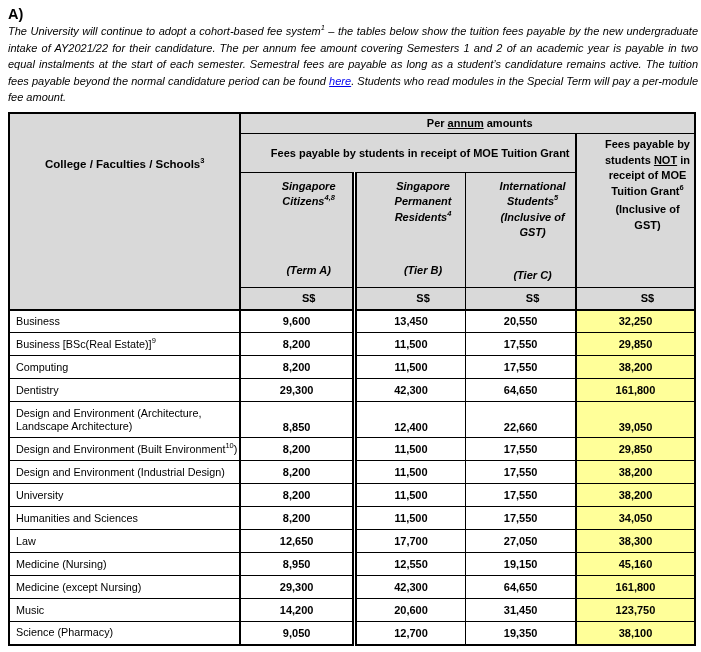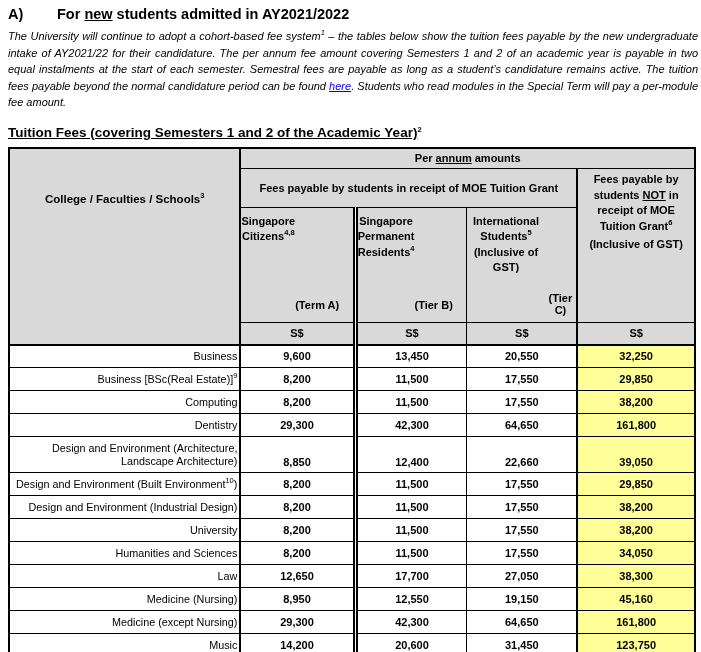--- a/index.html
+++ b/index.html
@@ -13,74 +13,72 @@
     width:701px;height:652px;overflow:hidden;background:#fff;color:#000;
     font-family:"Liberation Sans",sans-serif;
   }
   .page{padding:5px 5px 0 8px;width:701px;}
   
   .heading{display:flex;font-weight:bold;font-size:14.5px;line-height:18px;}
   .heading .sec{width:49px;flex:0 0 49px;}
   .u{text-decoration:underline;}
   
   .para{
-    margin-top:5px;width:690px;font-style:italic;font-size:11px;line-height:16.5px;
+    width:690px;font-style:italic;font-size:11px;line-height:16.5px;
     text-align:justify;
   }
   .para a{color:var(--link,#0000ee);text-decoration:underline;cursor:pointer;}
   sup{font-size:7.5px;line-height:0;vertical-align:super;}
   
   .tbl-title{margin-top:13px;font-size:13.5px;font-weight:bold;line-height:17px;}
   .tbl-title .tt{text-decoration:underline;}
   
   table{border-collapse:collapse;table-layout:fixed;margin-top:6px;border:2px solid #000;}
   td{border:1px solid #000;font-size:11px;padding:0;vertical-align:middle;overflow:hidden;}
-  .hd{background:var(--header-bg,#d9d9d9);font-weight:bold;text-align:center;}
+  .hd{background:var(--header-bg,#d9d9d9);font-weight:bold;text-align:center;padding-left:24px;}
   .hrowA{height:21px;}
   .hrowB{height:39px;}
   .hrowC{height:115px;}
   .hrowD{height:22px;}
   .hrowD td{border-bottom:2px solid #000;}
   .c1head{
     text-align:center;vertical-align:top;padding:44px 6px 0 6px;
     border-right:2px solid #000;border-bottom:2px solid #000;font-size:11.5px;
   }
   .dbl{border-left:5px double #000;}
   .b2l{border-left:2px solid #000;}
   .nogrant{vertical-align:top;padding-top:3px;line-height:15.5px;font-size:11px;}
   .nogrant .gst{margin-top:3px;}
-  .ch-wrap{display:flex;flex-direction:row;height:113px;padding-top:5px;}
+  .ch-wrap{display:flex;flex-direction:column;height:113px;padding-top:5px;font-style:italic;}
   .ch-names{line-height:15.5px;}
   .ch-tier{margin-top:auto;margin-bottom:11px;}
   .ch-tier.tier-c{margin-bottom:6px;}
   
   tbody.data tr{height:23px;}
   tbody.data tr.tall{height:36px;margin-left:11px;}
   td.lbl{
-    text-align:right;padding-left:6px;padding-right:2px;border-right:2px solid #000;
+    text-align:left;padding-left:6px;padding-right:2px;border-right:2px solid #000;
     font-size:10.8px;white-space:nowrap;line-height:13px;
   }
   tr.tall td.lbl{white-space:normal;}
   td.num{text-align:center;font-weight:bold;}
   td.num.last{background:var(--highlight-bg,#ffff99);border-left:2px solid #000;}
   tr.tall td.num{vertical-align:bottom;padding-bottom:4px;}
 </style>
 </head>
 <body>
 
 <div class="page">
 
   <div class="heading">
     <span class="sec">A)</span>
-    <span><span>For </span><span class="u">new</span><span> students admitted in AY2021/2022</span></span>
   </div>
 
   <div class="para"><span>The University will continue to adopt a cohort-based fee system</span><sup>1</sup><span> – the tables below show the tuition fees payable by the new undergraduate intake of AY2021/22 for their candidature.  The per annum fee amount covering Semesters 1 and 2 of an academic year is payable in two equal instalments at the start of each semester. Semestral fees are payable as long as a student’s candidature remains active.  The tuition fees payable beyond the normal candidature period can be found </span><a>here</a><span>.  Students who read modules in the Special Term will pay a per-module fee amount.</span></div>
 
-  <div class="tbl-title"><span class="tt">Tuition Fees (covering Semesters 1 and 2 of the Academic Year)</span><sup>2</sup></div>
 
   <table>
     <colgroup>
       <col style="width:224px">
         <col style="width:117px">
         <col style="width:114px">
         <col style="width:112px">
         <col style="width:123px">
     </colgroup>
     <tbody>

